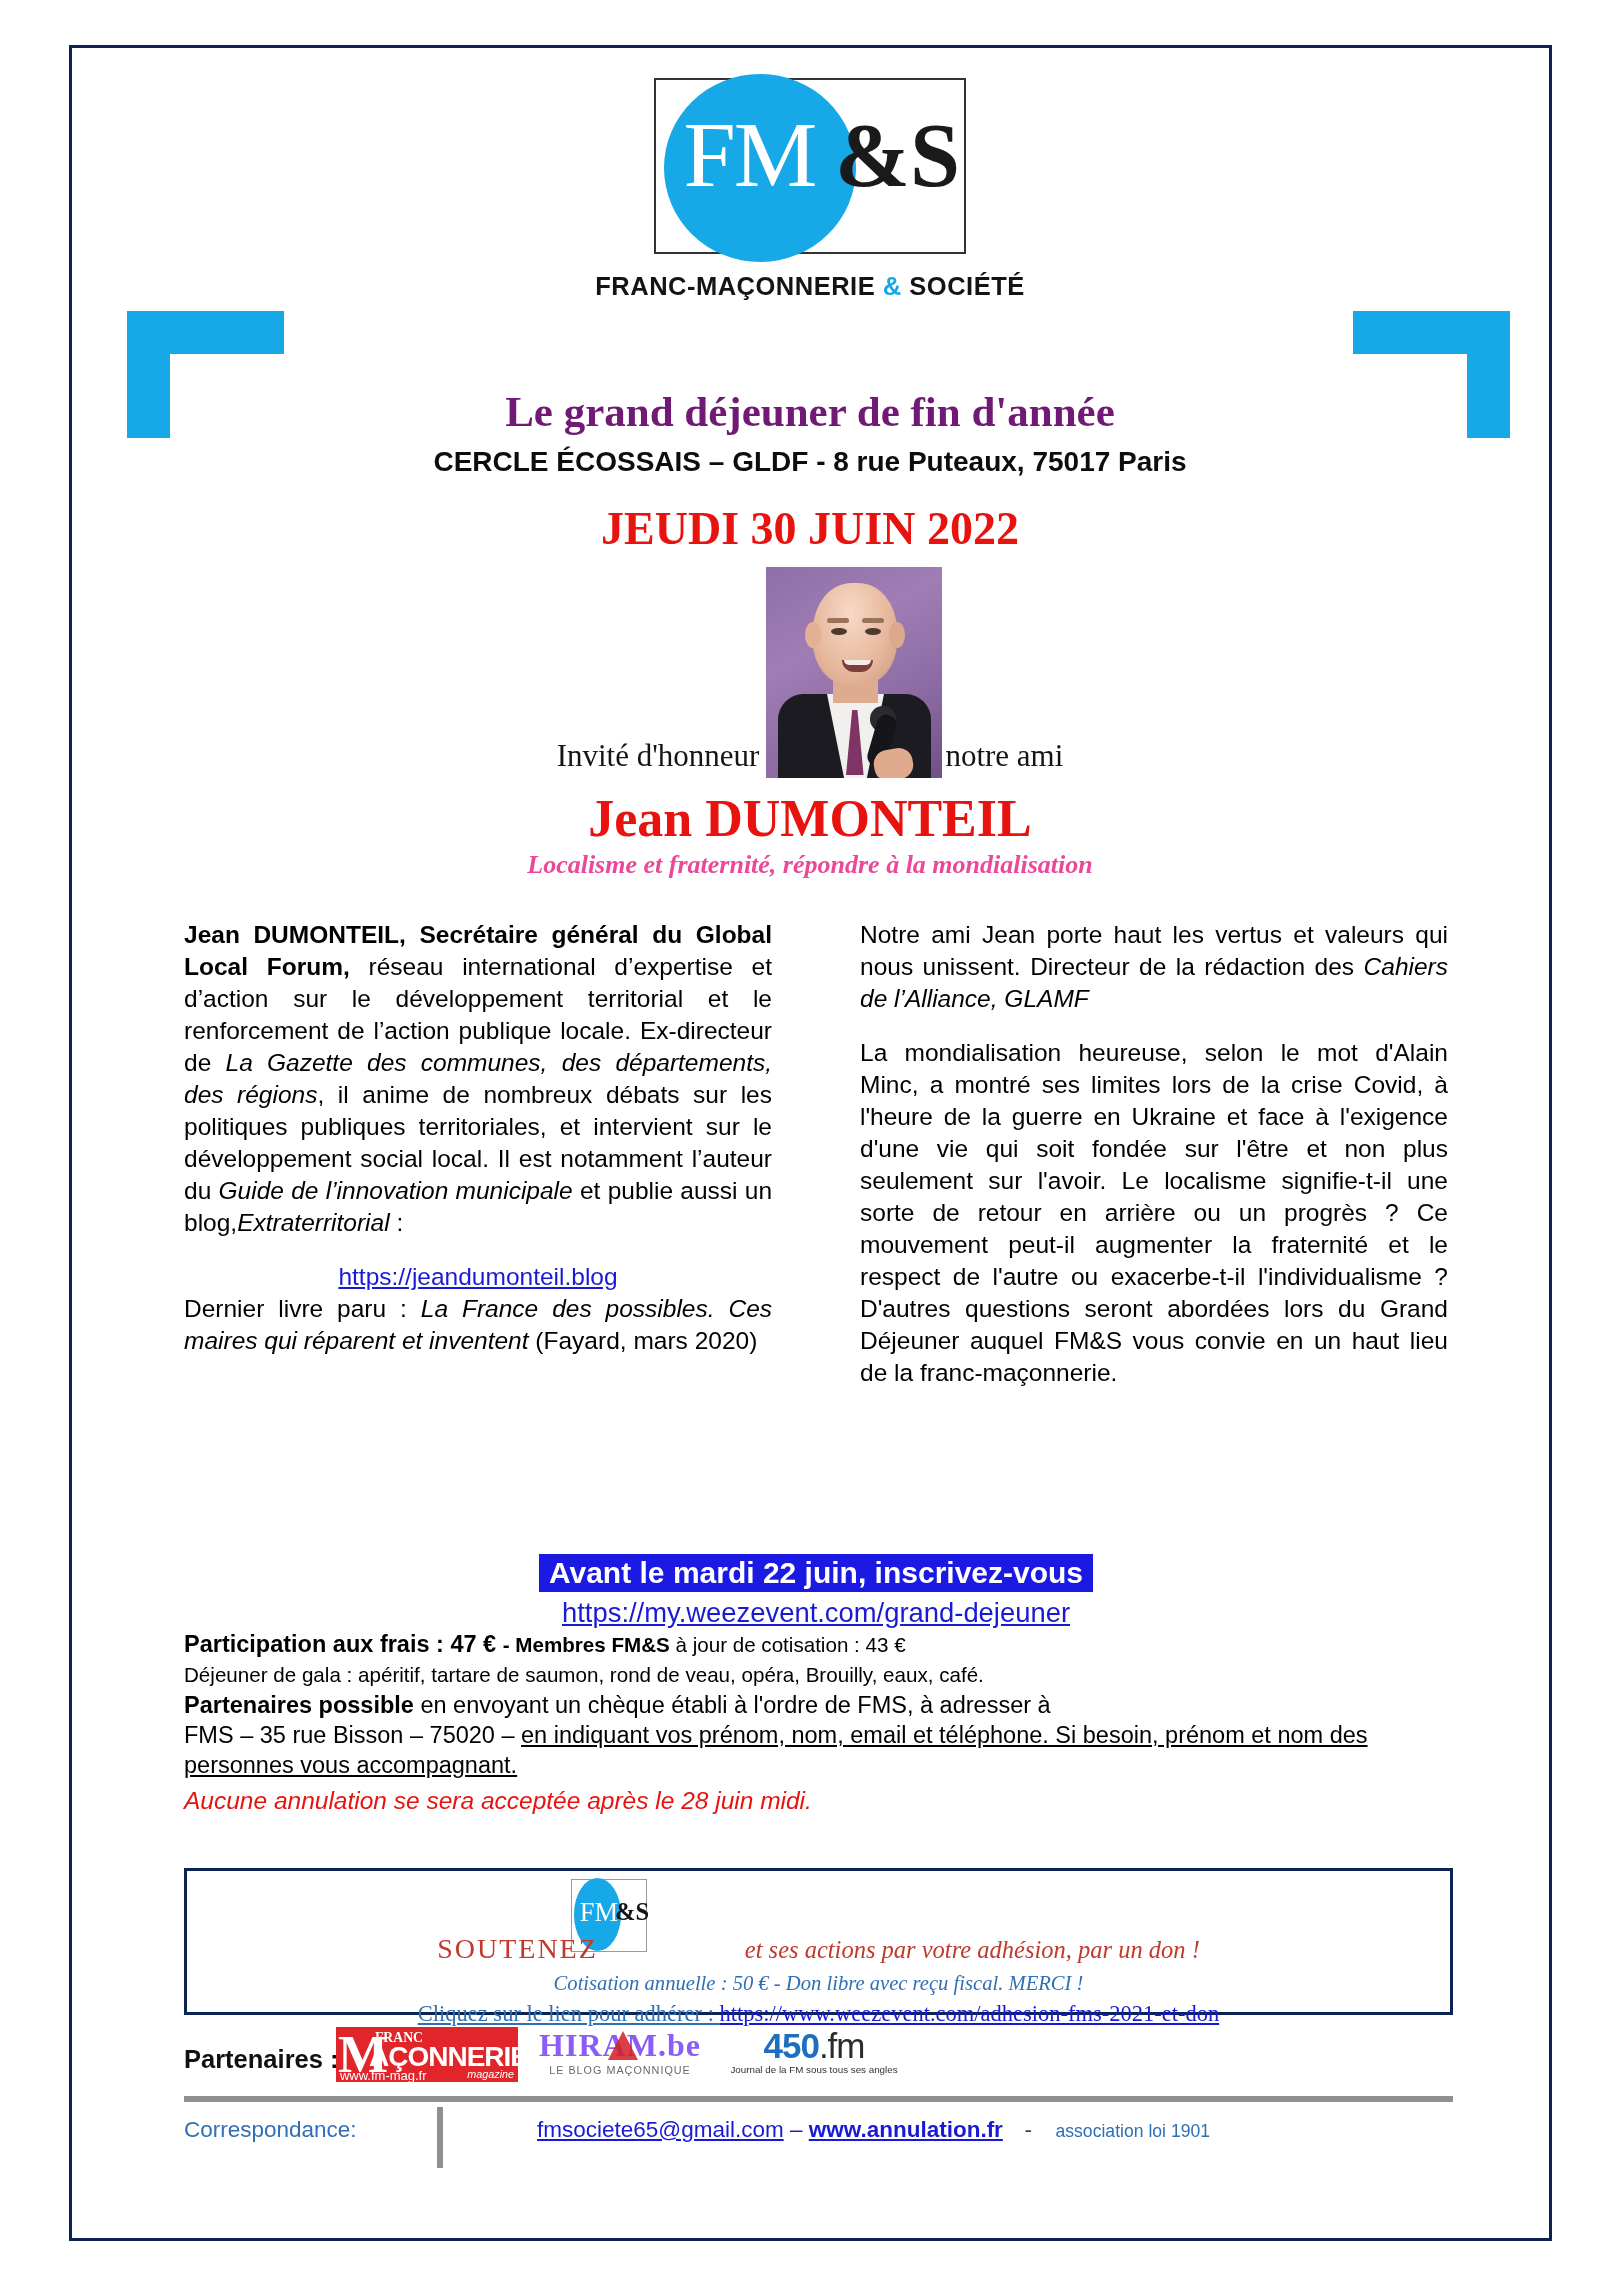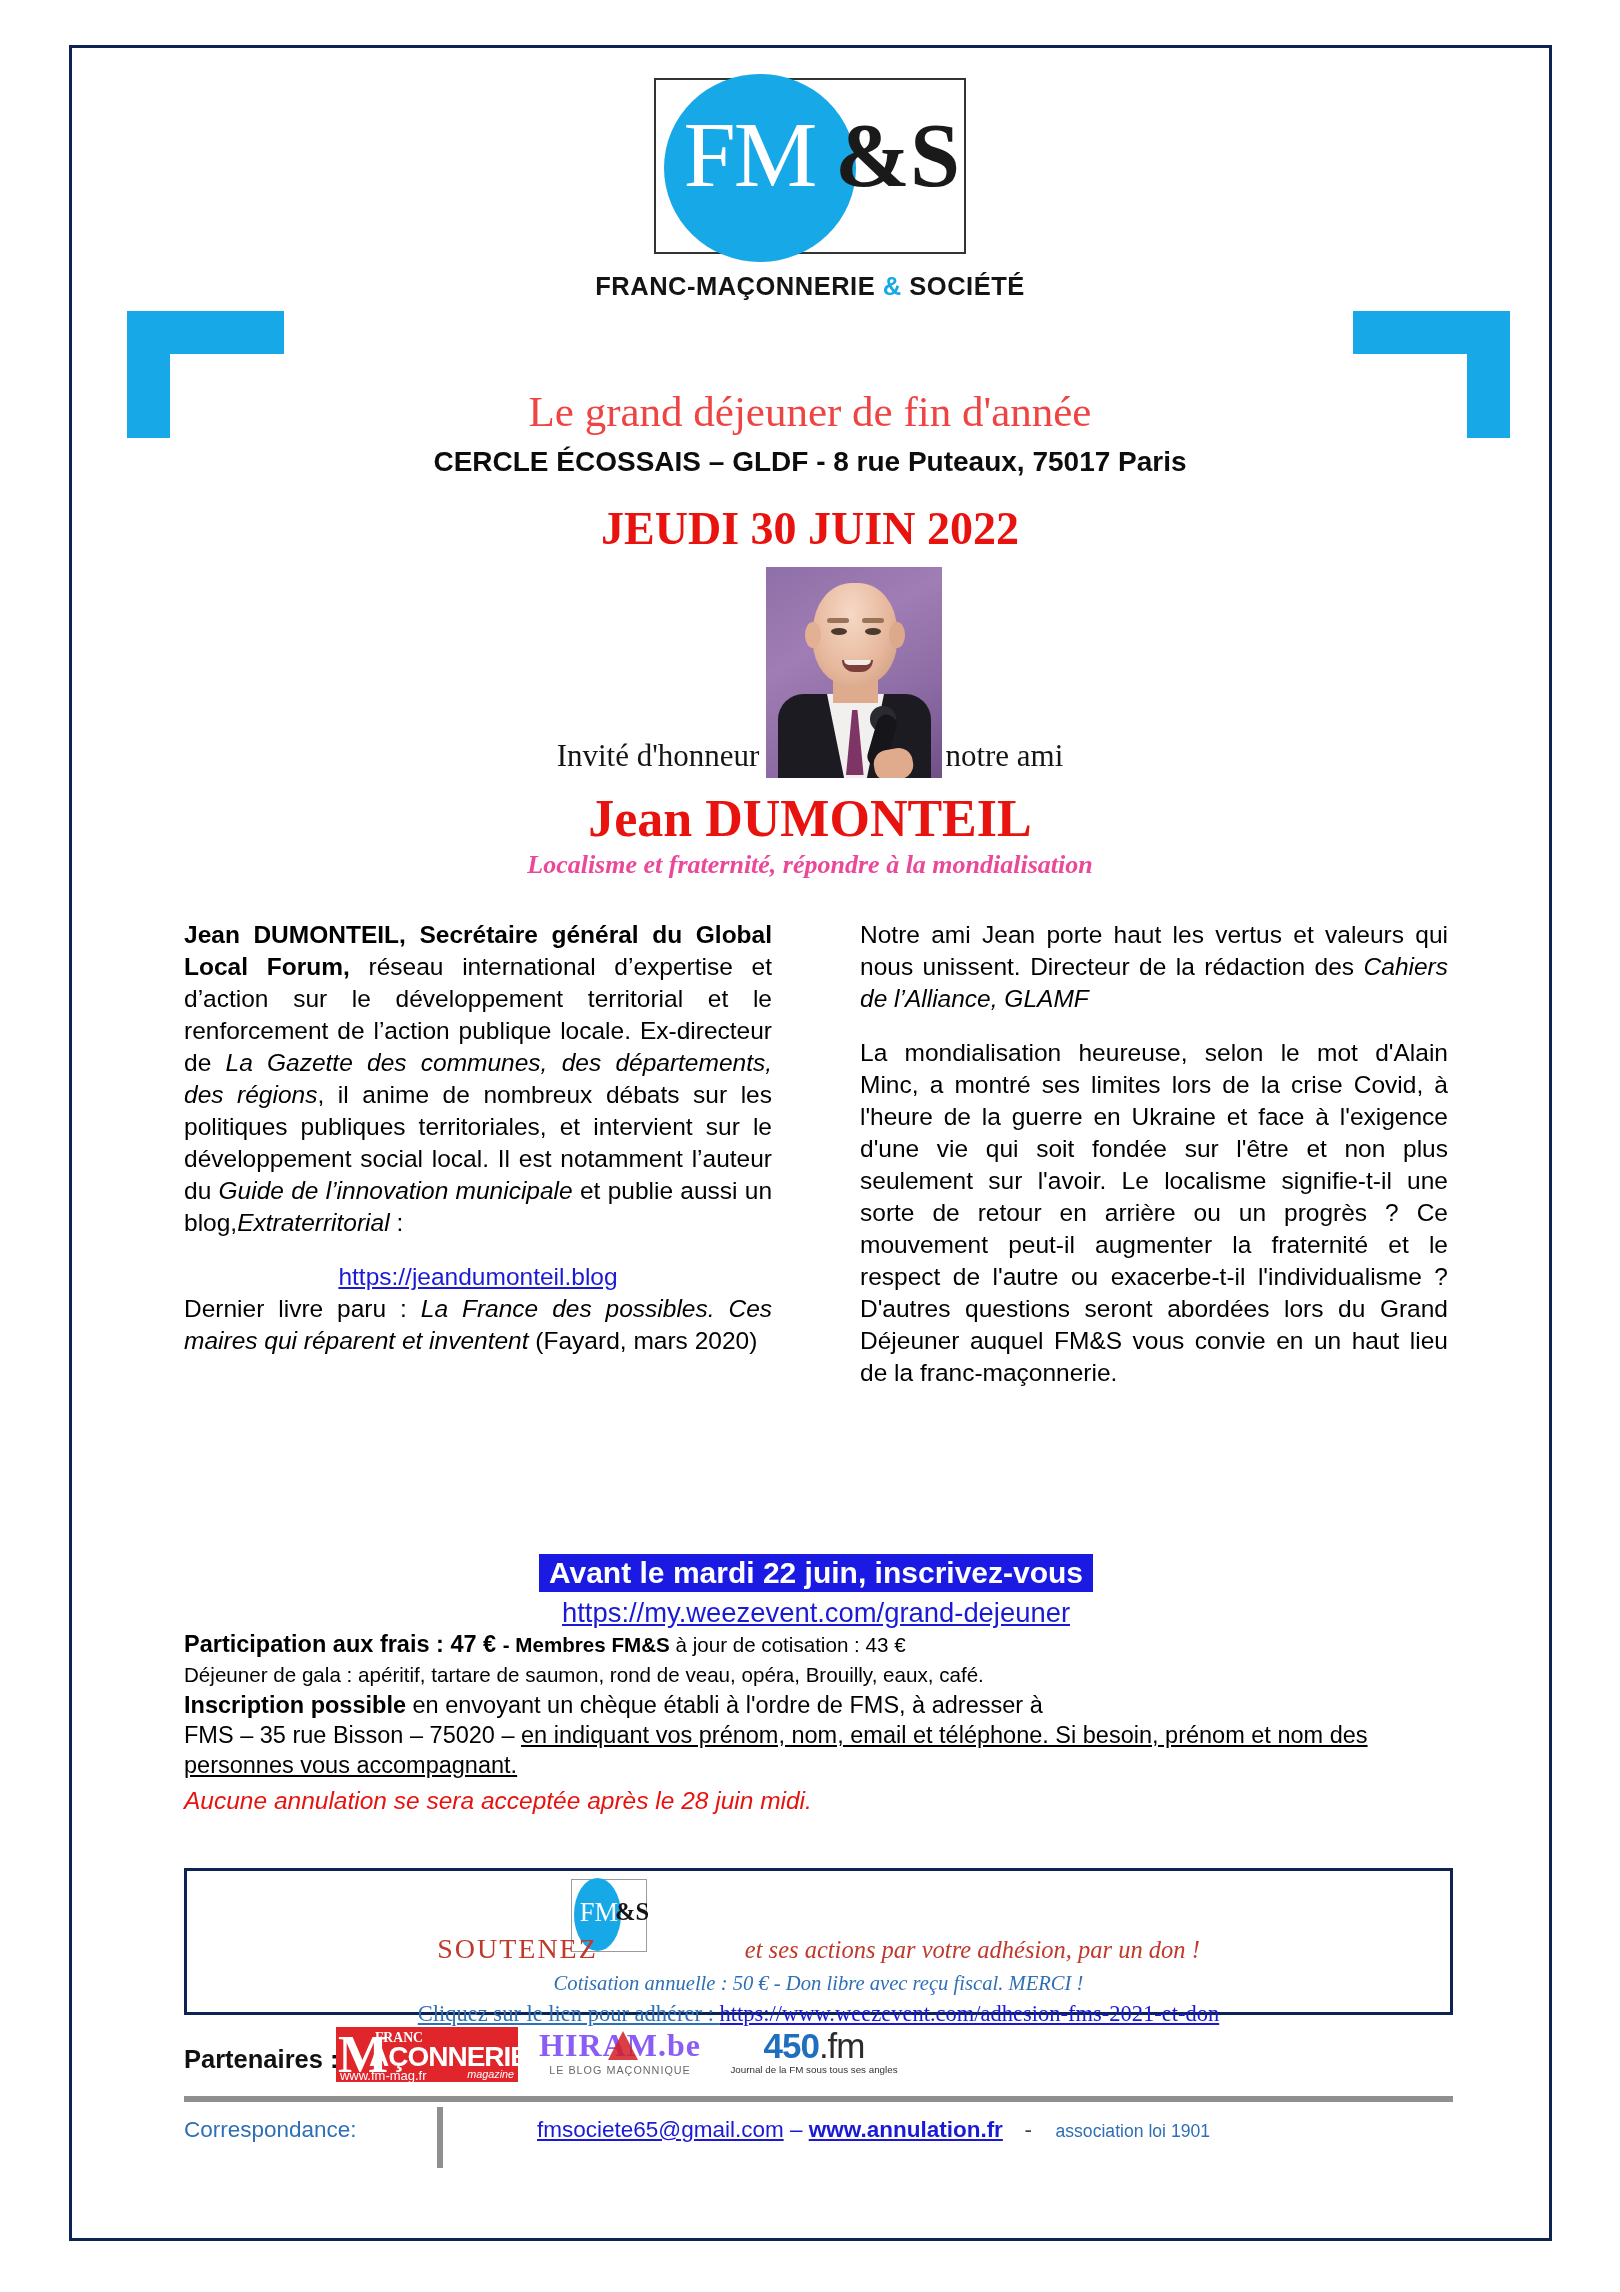--- a/index.html
+++ b/index.html
@@ -23,21 +23,21 @@
   .logo-box{display:inline-block;position:relative;width:312px;height:176px;border:2px solid #333;box-sizing:border-box;background:#fff;}
   .logo-ellipse{position:absolute;left:7.8px;top:-5.9px;width:192px;height:188px;border-radius:50%;background:#17a8e8;}
   .logo-fm{position:absolute;left:27.4px;top:27.4px;font-family:"Liberation Serif",serif;font-size:94px;line-height:1;color:#fff;font-weight:400;letter-spacing:-2px;}
   .logo-amps{position:absolute;left:179px;top:31px;font-family:"Liberation Serif",serif;font-size:90px;line-height:1;color:#1a1a1a;font-weight:700;}
 
   .brandline{position:absolute;left:0;right:0;top:272px;text-align:center;
      font-family:"Liberation Sans",sans-serif;font-weight:bold;font-size:25.5px;letter-spacing:0.5px;color:#141414;}
   .brandline .amp{color:#17a8e8;}
 
   .ev-title{position:absolute;left:0;right:0;top:387px;text-align:center;
-     font-family:"Liberation Serif",serif;font-size:43px;color:#ef4444;}
+     font-family:"Liberation Serif",serif;font-size:43px;color:#701a75;font-weight:bold;}
   .ev-place{position:absolute;left:0;right:0;top:446px;text-align:center;
      font-family:"Liberation Sans",sans-serif;font-weight:bold;font-size:28px;color:#0d0d0d;}
   .ev-date{position:absolute;left:0;right:0;top:502px;text-align:center;
      font-family:"Liberation Serif",serif;font-weight:bold;font-size:46px;color:#e8130f;letter-spacing:0px;}
 
   
   .portrait{position:absolute;left:766px;top:567px;width:176px;height:211px;
      background:linear-gradient(150deg,#8f6fa8 0%,#a07db4 35%,#8b6aa3 70%,#6f5186 100%);
      overflow:hidden;}
   .pt-head{position:absolute;left:47px;top:15.7px;width:84px;height:102px;border-radius:46% 46% 42% 42%;
@@ -212,21 +212,21 @@
       <span>Avant le mardi 22 juin, inscrivez-vous</span>
     </div>
     <div class="reg-link">
       <a href="#">https://my.weezevent.com/grand-dejeuner</a>
     </div>
     <div class="reg-line">
       <b>Participation aux frais : 47 € </b><b class="sm">- Membres FM&amp;S</b><span class="sm"> à jour de cotisation : 43 €</span>
     </div>
     <div class="reg-line small">Déjeuner de gala : apéritif, tartare de saumon, rond de veau, opéra, Brouilly, eaux, café.</div>
     <div class="reg-line">
-      <b>Inscription possible</b><span> en envoyant un chèque établi à l'ordre de FMS, à adresser à</span>
+      <b>Partenaires possible</b><span> en envoyant un chèque établi à l'ordre de FMS, à adresser à</span>
     </div>
     <div class="reg-line">
       <span>FMS – 35 rue Bisson – 75020 – </span><u>en indiquant vos prénom, nom, email et téléphone. Si besoin, prénom et nom des personnes vous accompagnant.</u>
     </div>
     <div class="reg-cancel">Aucune annulation se sera acceptée après le 28 juin midi.</div>
   </div>
 
   <div class="support">
     <div class="sup-logo">
       <div class="el"></div>

